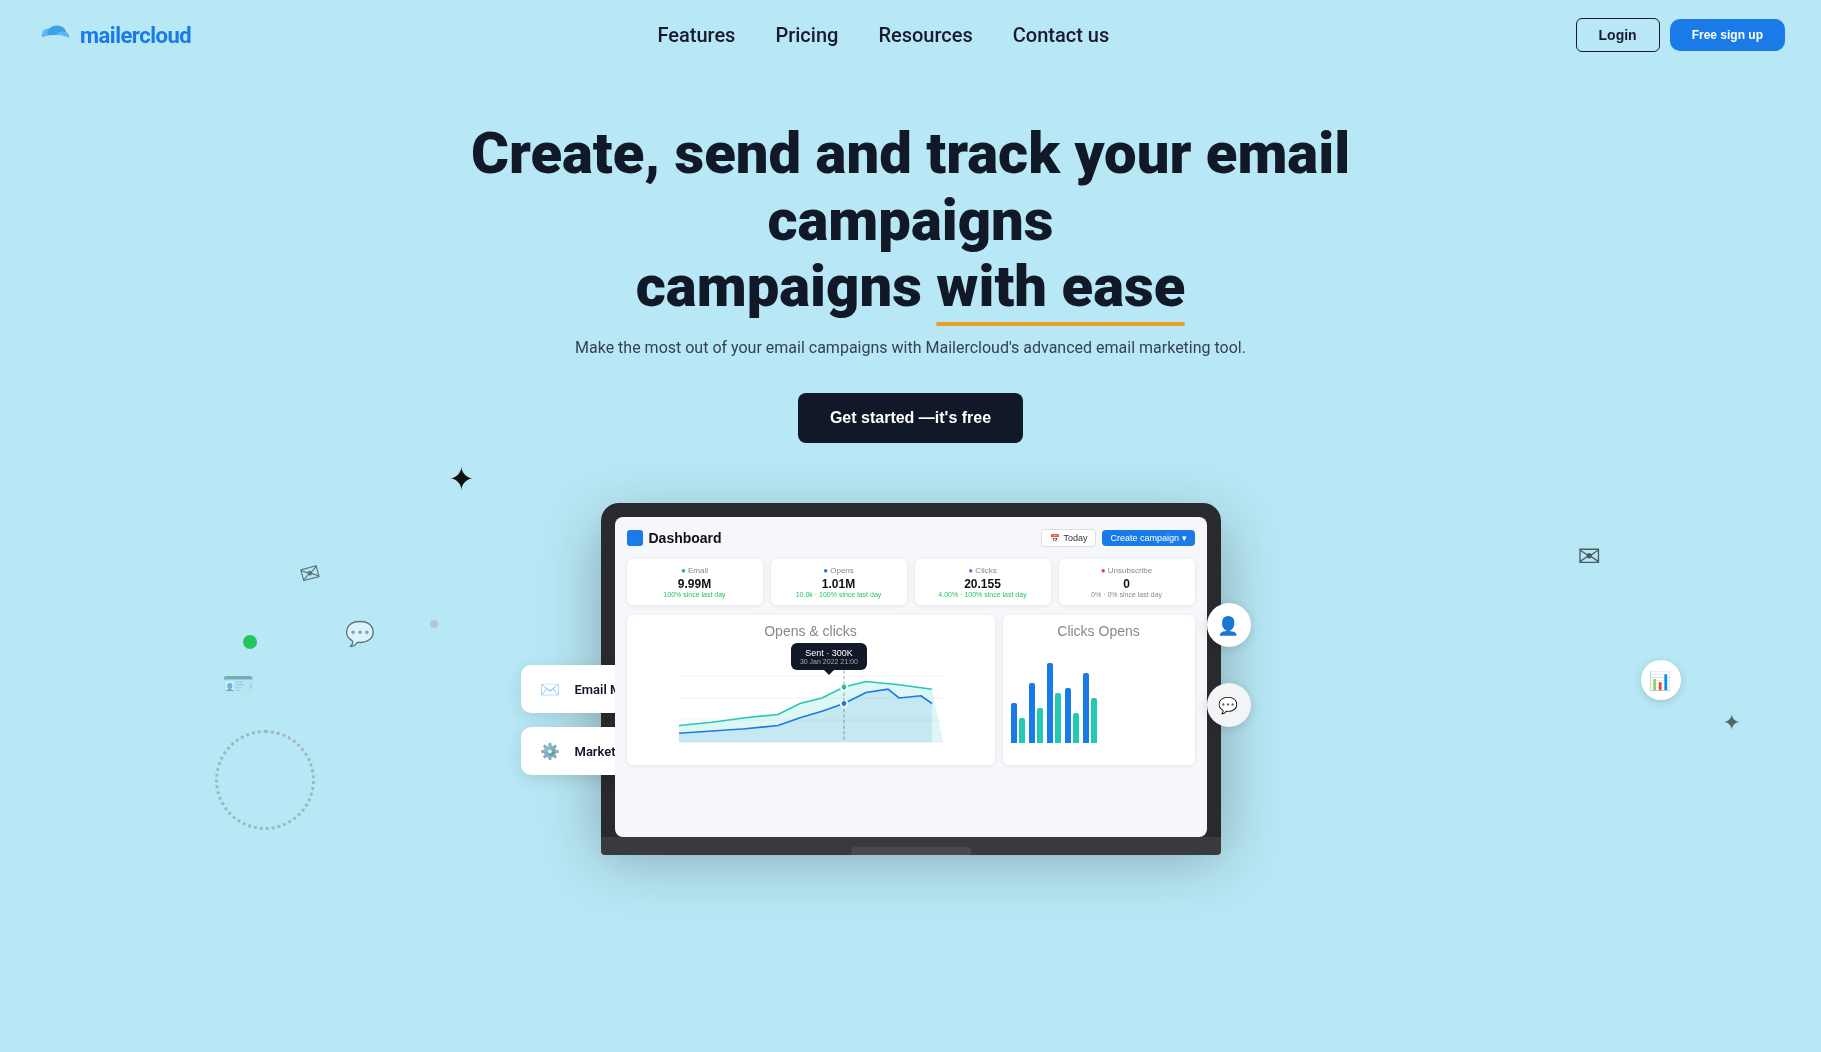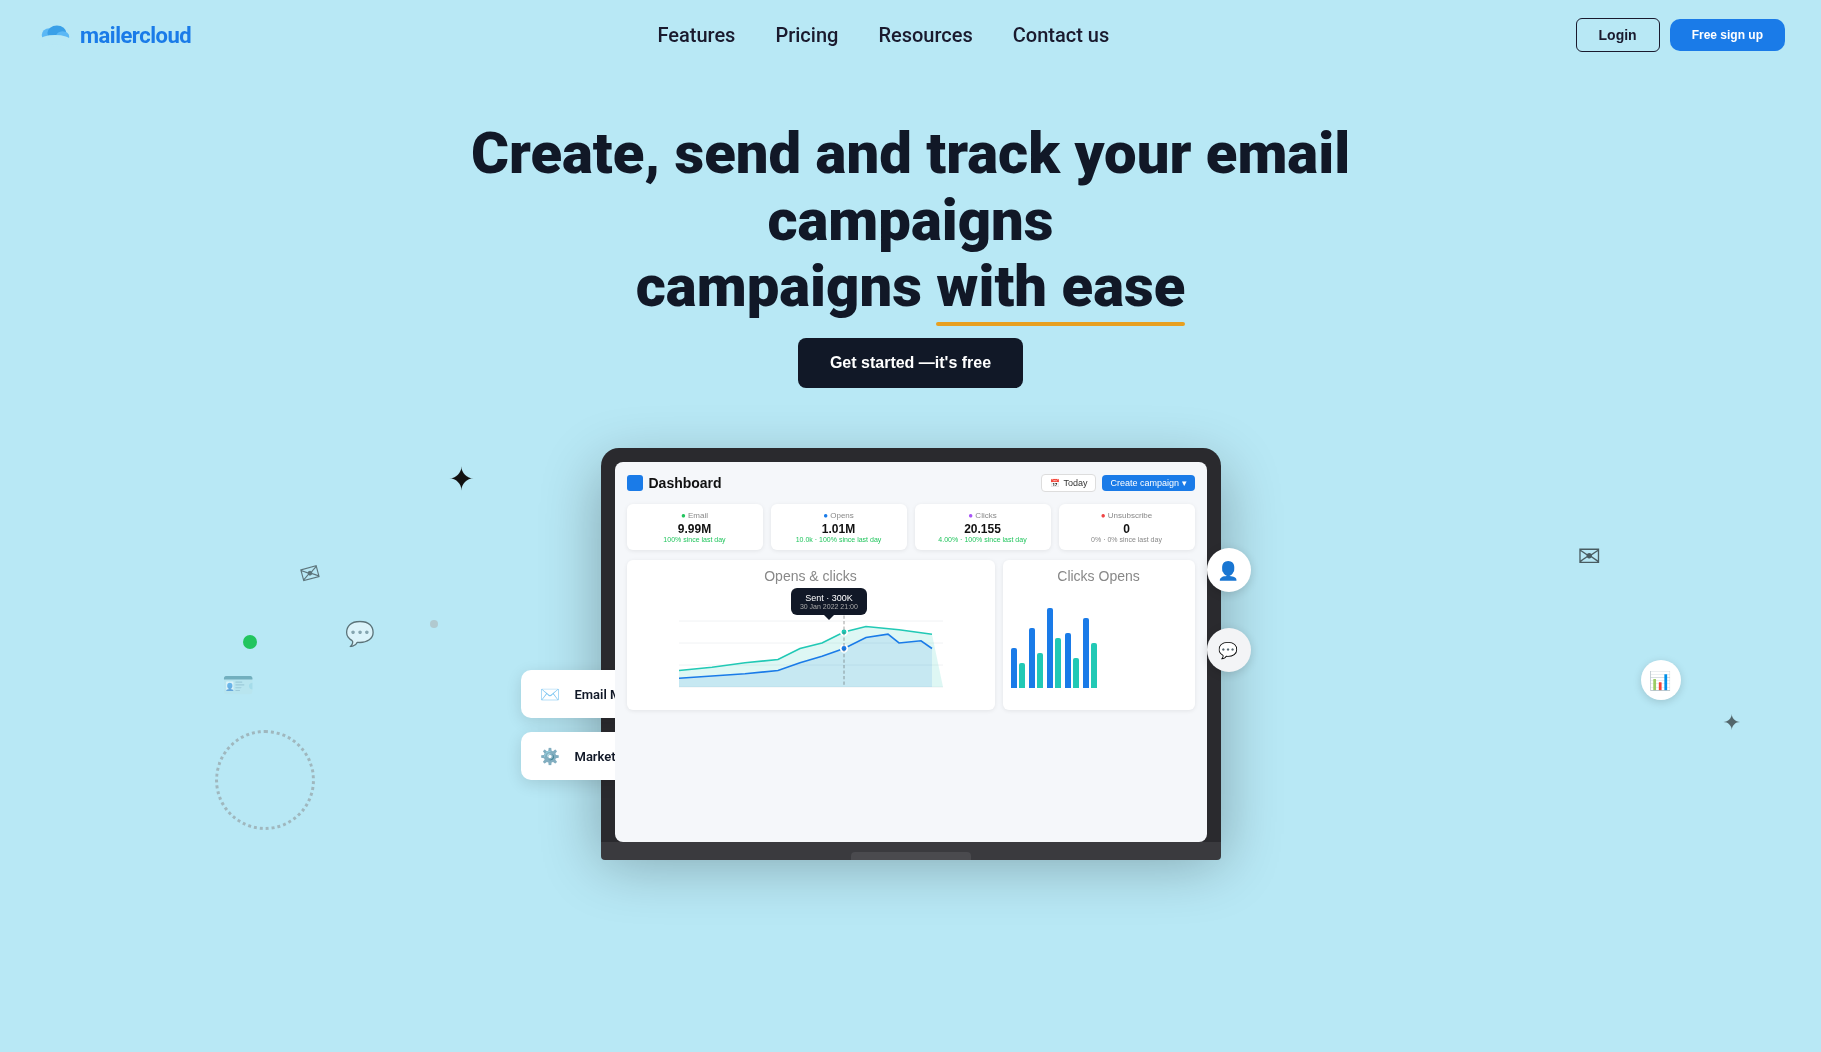--- a/index.html
+++ b/index.html
@@ -153,21 +153,21 @@
     .laptop-outer {
       background: #2a2a2e;
       border-radius: 18px 18px 0 0;
       padding: 14px 14px 0;
       box-shadow: 0 20px 60px rgba(0,0,0,0.3);
     }
     .laptop-screen {
       background: #f0f4f8;
       border-radius: 8px;
       overflow: hidden;
-      height: 380px;
+      height: 320px;
       position: relative;
     }
     .laptop-base {
       background: #3a3a3e;
       height: 18px;
       border-radius: 0 0 4px 4px;
       position: relative;
     }
     .laptop-base::after {
       content: '';
@@ -438,20 +438,21 @@
       <button class="btn-login">Login</button>
       <button class="btn-signup">Free sign up</button>
     </div>
   </nav>
 
   <section class="hero">
     <h1>
       <span>Create, send and track your email campaigns</span><br>
       <span>campaigns </span><span class="highlight">with ease</span>
     </h1>
+    <p class="hero-sub">Make the most out of your email campaigns with Mailercloud's advanced email marketing tool.</p>
     <div class="hero-cta">
       <button class="btn-dark">Get started —it's free</button>
     </div>
 
     
     <div style="position:relative; display:inline-block; width:620px;">
 
       
       <div class="floating-cards">
         <div class="float-card">

